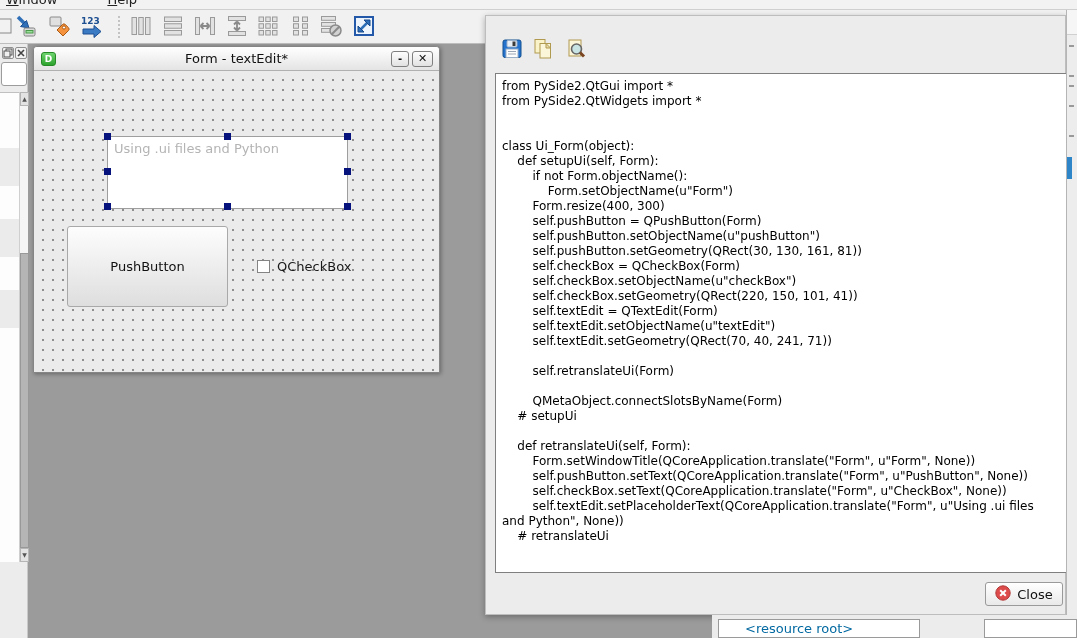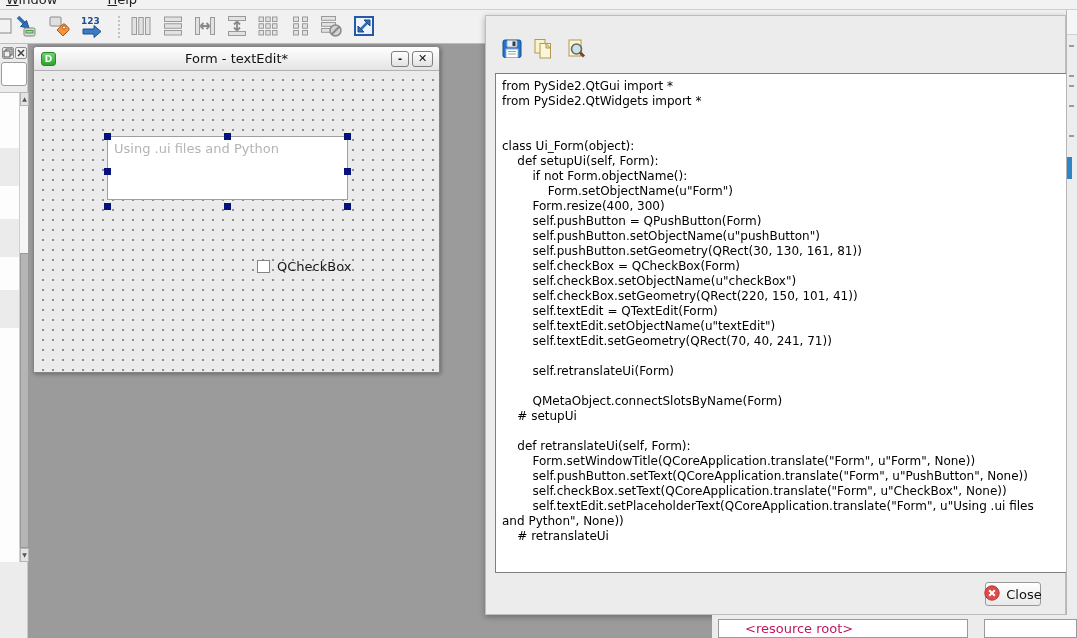--- a/index.html
+++ b/index.html
@@ -35,45 +35,45 @@
   .form-window { left:33px; top:46px; width:407px; height:327px; border:1px solid #858585; border-radius:4px 4px 0 0; background:#ebebeb; box-shadow:1px 1px 4px rgba(0,0,0,.35); }
   .fw-titlebar { position:absolute; left:0; top:0; width:100%; height:24px; background:linear-gradient(#ffffff,#e4e4e4); border-bottom:1px solid #b0b0b0; border-radius:3px 3px 0 0; }
   .fw-badge { position:absolute; left:7px; top:5px; width:15px; height:14px; border-radius:3px; background:linear-gradient(#6fd46f,#2da32d); border:1px solid #258a25; color:#fff; font-size:9px; font-weight:bold; text-align:center; line-height:13px; }
   .fw-title { position:absolute; left:0; top:0; width:100%; height:24px; text-align:center; line-height:24px; font-size:13px; color:#111; }
   .fw-btn { position:absolute; top:4px; height:16px; background:linear-gradient(#fdfdfd,#e2e2e2); border:1px solid #7f7f7f; border-radius:3px; text-align:center; font-size:10px; line-height:14px; font-weight:bold; color:#111; }
   .fw-min { right:30px; width:18px; }
   .fw-close { right:6px; width:21px; font-size:11px; }
   .fw-canvas { position:absolute; left:0; top:24px; width:405px; height:301px; background-color:#ebebeb;
     background-image:radial-gradient(circle,#8f8f8f 1px,transparent 1.2px); background-size:10px 10px; background-position:4px 4px; }
 
-  .w-textedit { position:absolute; left:73px; top:65px; width:241px; height:64px; background:#fff; border:1px solid #9e9e9e; padding:4px 6px; color:#b4b4b4; font-size:13px; }
+  .w-textedit { position:absolute; left:73px; top:65px; width:241px; height:73px; background:#fff; border:1px solid #9e9e9e; padding:4px 6px; color:#b4b4b4; font-size:13px; }
   .handle { position:absolute; width:7px; height:7px; background:#06137d; }
   .w-pushbutton { position:absolute; left:33px; top:155px; width:161px; height:81px; background:linear-gradient(#fdfdfd,#dedede); border:1px solid #a9a9a9; border-radius:3px; display:flex; align-items:center; justify-content:center; font-size:13px; color:#111; }
   .w-checkbox { position:absolute; left:223px; top:185px; height:20px; display:flex; align-items:center; }
   .cb-indicator { width:13px; height:13px; background:#fff; border:1px solid #848484; margin-right:7px; }
 
   
   .dialog { left:485px; top:15px; width:581px; height:600px; background:#ececec; border:1px solid #bdbdbd; box-shadow:0 2px 6px rgba(0,0,0,.3); }
   .dlg-toolbtn { position:absolute; top:21px; width:26px; height:26px; display:flex; align-items:center; justify-content:center; }
   .code-area { position:absolute; left:9px; top:57px; width:610px; height:500px; background:#fff; border:1px solid #7f7f7f; overflow:hidden; }
   .code-text { position:absolute; left:6px; top:5px; right:16px; font-family:"DejaVu Sans","Liberation Sans",sans-serif; font-size:12px; line-height:15px; white-space:pre; color:#000; }
   .code-vscroll { position:absolute; right:0; top:0; width:15px; height:498px; background:#f1f1f1; border-left:1px solid #c9c9c9; }
   .cs-btn { position:absolute; left:0; width:14px; height:15px; background:#ececec; border:1px solid #b9b9b9; color:#555; font-size:7px; line-height:13px; text-align:center; }
   .cs-thumb { position:absolute; left:1px; top:17px; width:12px; height:128px; background:#dcdcdc; border:1px solid #a8a8a8; border-radius:2px; }
-  .close-btn { position:absolute; left:499px; top:566px; width:56px; height:24px; background:linear-gradient(#ffffff,#e9e9e9); border:1px solid #9a9a9a; border-radius:3px; display:flex; align-items:center; justify-content:center; gap:6px; font-size:13px; color:#111; cursor:default; }
+  .close-btn { position:absolute; left:499px; top:566px; width:78px; height:24px; background:linear-gradient(#ffffff,#e9e9e9); border:1px solid #9a9a9a; border-radius:3px; display:flex; align-items:center; justify-content:center; gap:6px; font-size:13px; color:#111; cursor:default; }
 
   
   .right-strip { left:1066px; top:10px; width:11px; height:628px; background:#ededed; border-left:1px solid #b5b5b5; }
   .rs-top { position:absolute; left:0; top:0; width:11px; height:25px; background:#f6f6f6; border-bottom:1px solid #d0d0d0; }
   .rs-dash { position:absolute; left:2px; width:5px; height:2px; background:#9a9a9a; }
   .rs-sel { position:absolute; left:0; top:147px; width:5px; height:22px; background:#2e86c8; }
 
   .bottom-panel { left:712px; top:615px; width:365px; height:23px; background:#ececec; }
   .res-box { position:absolute; top:4px; height:19px; background:#fff; border:1px solid #9a9a9a; }
-  .res-root { left:6px; width:250px; padding-left:26px; line-height:18px; font-size:13px; color:#be185d; }
+  .res-root { left:6px; width:202px; padding-left:26px; line-height:18px; font-size:13px; color:#0369a1; }
   .res-box2 { left:272px; width:93px; }
 </style>
 </head>
 <body>
 
 <div class="abs menubar">
   <span class="menu-item menu-window">Window</span>
   <span class="menu-item menu-help">Help</span>
 </div>
 
@@ -261,20 +261,23 @@
     </div>
     <div class="handle" style="left:70px;  top:62px"></div>
     <div class="handle" style="left:190px; top:62px"></div>
     <div class="handle" style="left:310px; top:62px"></div>
     <div class="handle" style="left:70px;  top:97px"></div>
     <div class="handle" style="left:310px; top:97px"></div>
     <div class="handle" style="left:70px;  top:132px"></div>
     <div class="handle" style="left:190px; top:132px"></div>
     <div class="handle" style="left:310px; top:132px"></div>
 
+    <div class="w-pushbutton">
+      <span>PushButton</span>
+    </div>
 
     <div class="w-checkbox">
       <span class="cb-indicator"></span>
       <span>QCheckBox</span>
     </div>
   </div>
 </div>
 
 <div class="abs dialog">
   <div class="dlg-toolbtn" style="left:13px">

